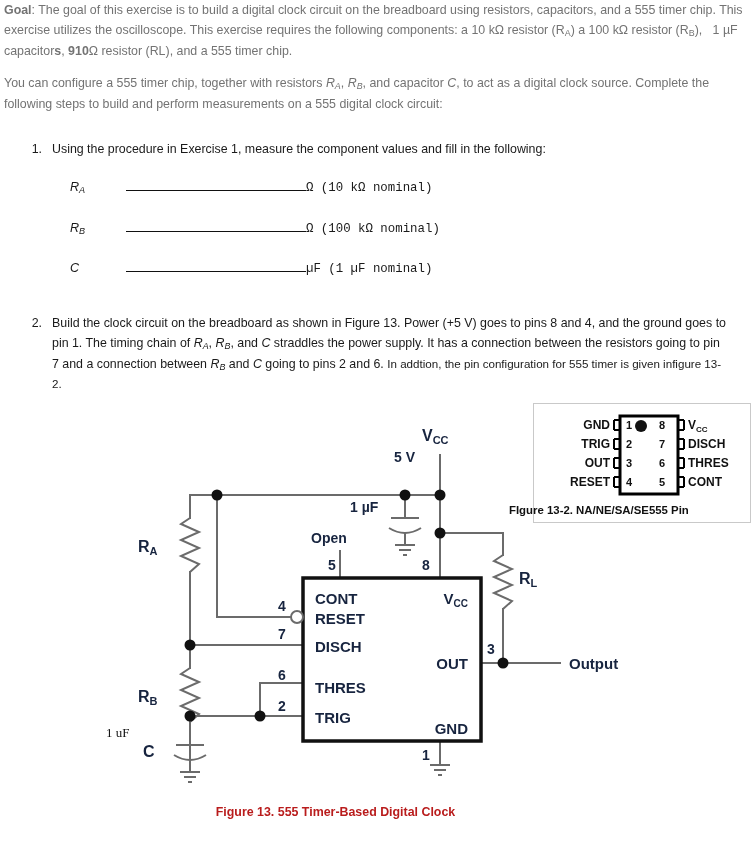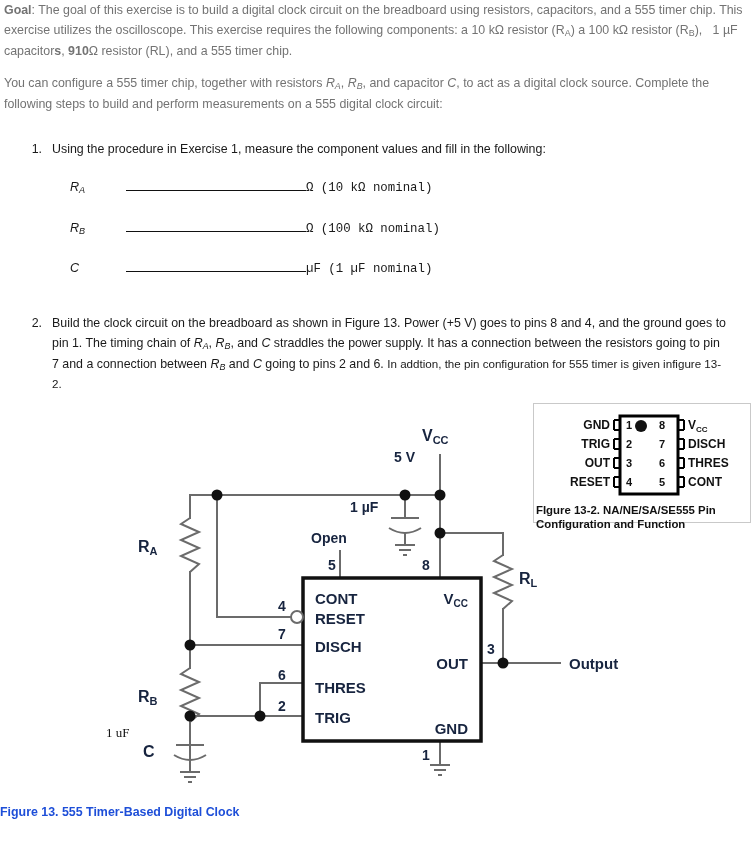--- a/index.html
+++ b/index.html
@@ -86,41 +86,41 @@
     left: 0;
     top: 400px;
     width: 753px;
     height: 446px;
   }
   #figure-area svg { display: block; }
 
   .fig-caption {
     position: absolute;
     width: 671px;
-    text-align: left;
+    text-align: center;
     font-size: 12.4px;
     font-weight: bold;
     line-height: 1.35;
-    color: #1d4ed8;
+    color: #b91c1c;
   }
 
   
   #pinconfig-box {
     position: absolute;
     left: 533px;
     top: 403px;
     width: 218px;
     height: 120px;
     border: 1px solid #c9c9c9;
     background: #ffffff;
     box-sizing: border-box;
   }
   #pinconfig-caption {
     position: absolute;
-    left: 536px;
+    left: 509px;
     top: 503px;
     width: 216px;
     font-size: 11.4px;
     font-weight: bold;
     line-height: 1.25;
     color: #111;
     font-family: "Liberation Sans", sans-serif;
   }
 </style>
 </head>
@@ -213,21 +213,20 @@
       <text x="154" y="25"><tspan>V</tspan><tspan font-size="8" dy="3">CC</tspan></text>
       <text x="154" y="44">DISCH</text>
       <text x="154" y="63">THRES</text>
       <text x="154" y="82">CONT</text>
     </g>
   </svg>
 </div>
 
 <div id="pinconfig-caption">
   <div>FIgure 13-2. NA/NE/SA/SE555 Pin</div>
-  <div>Configuration and Function</div>
 </div>
 
 <div id="figure-area">
   <svg width="753" height="400" viewBox="0 0 753 400">
 
     <g stroke="#6b6b6b" stroke-width="2" fill="none" stroke-linecap="square">
 
       <path d="M190 95 L440 95"></path>
 
       <path d="M190 95 L190 118"></path>

